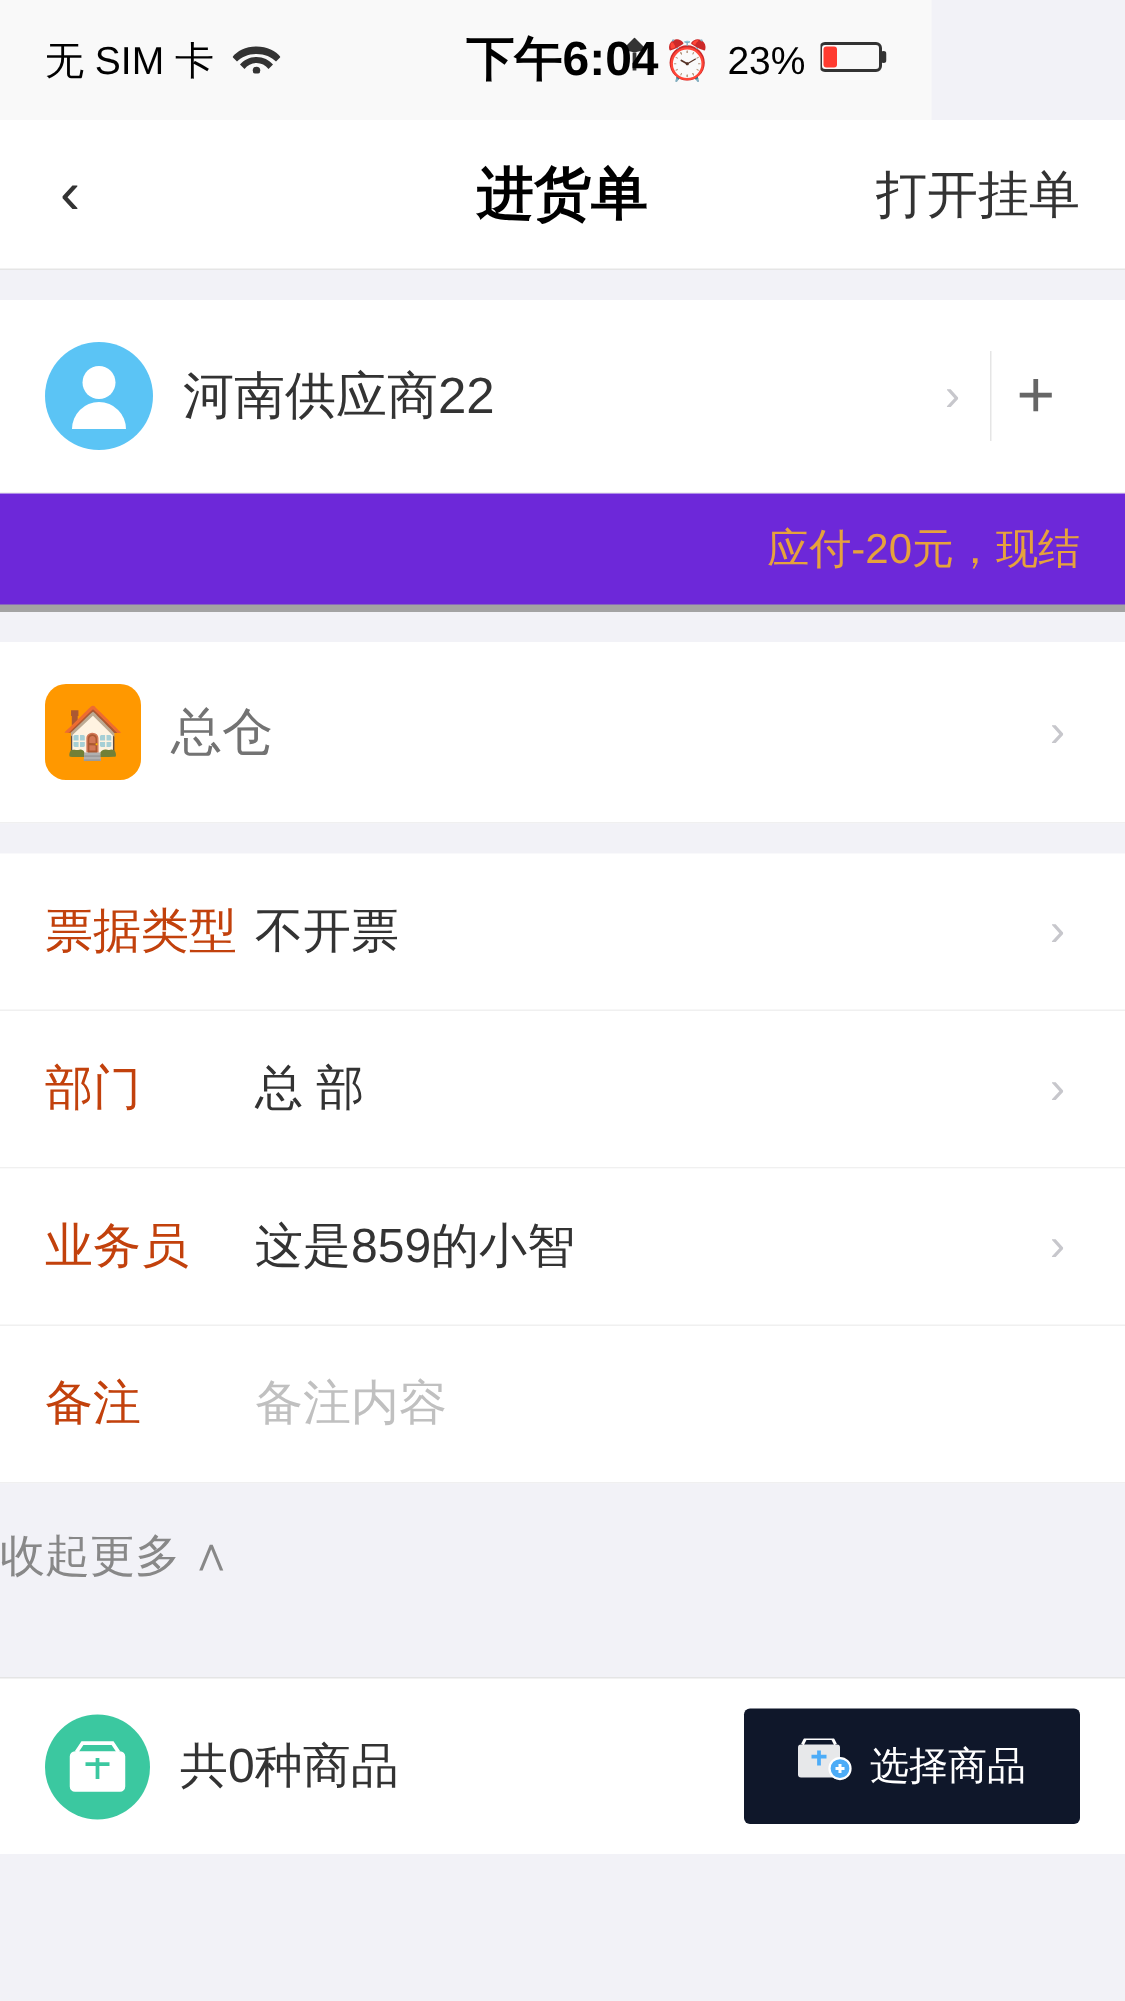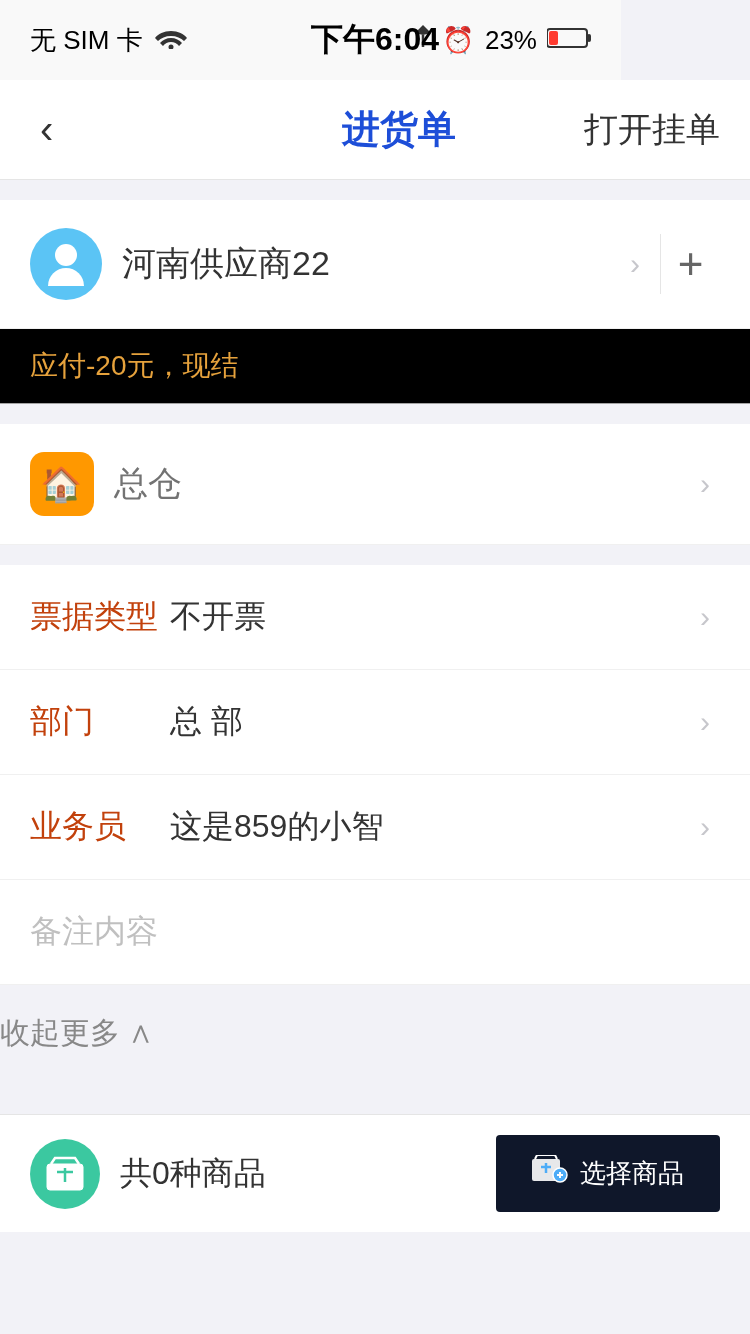--- a/index.html
+++ b/index.html
@@ -57,25 +57,24 @@
     }
     .nav-back {
       font-size: 40px;
       color: #333;
       cursor: pointer;
       padding: 10px;
     }
     .nav-title {
       font-size: 38px;
       font-weight: 600;
-      color: #1d4ed8;
+      color: #000000;
       position: absolute;
       left: 50%;
       transform: translateX(-50%);
-      margin-left: 24px;
     }
     .nav-action {
       font-size: 34px;
       color: #333;
       cursor: pointer;
     }
 
     
     .section-divider {
       height: 20px;
@@ -143,25 +142,26 @@
       justify-content: center;
       font-size: 44px;
       color: #666;
       border-left: 1px solid #e5e5e5;
       cursor: pointer;
       margin-left: 10px;
     }
 
     
     .notice-bar {
-      background: #000000;
+      background: #6d28d9;
       padding: 18px 30px;
       font-size: 28px;
       color: #e6a23c;
-      border-bottom: 1px solid #a3a3a3;
+      border-bottom: 5px solid #a3a3a3;
+      text-align: right;
     }
 
     
     .form-row {
       display: flex;
       align-items: center;
       padding: 30px 30px;
       background: #ffffff;
       border-bottom: 1px solid #f0f0f0;
       min-height: 100px;
@@ -346,20 +346,21 @@
   <span class="chevron-icon">›</span>
 </div>
 
 <div class="form-row">
   <div class="form-label">业务员</div>
   <div class="form-value">这是859的小智</div>
   <span class="chevron-icon">›</span>
 </div>
 
 <div class="form-row">
+  <div class="form-label">备注</div>
   <div class="form-placeholder">备注内容</div>
 </div>
 
 <div class="collapse-row">
   <span>收起更多 ∧</span>
 </div>
 
 <div class="section-divider"></div>
 
 <div class="footer-bar">

